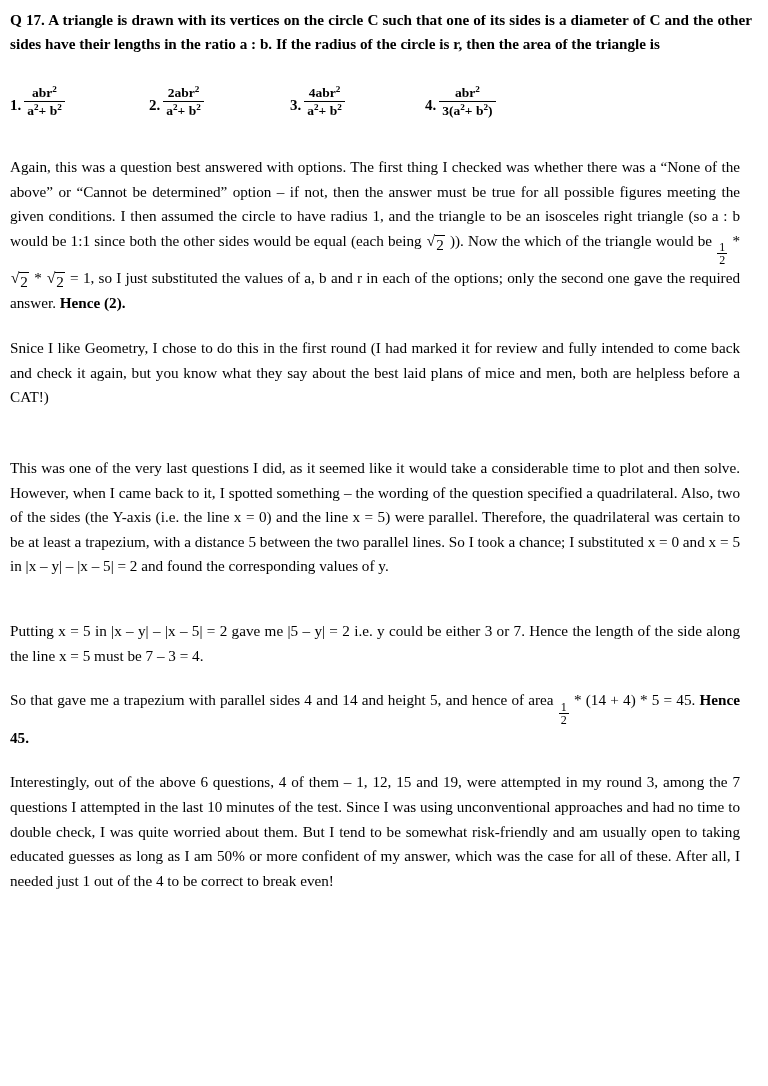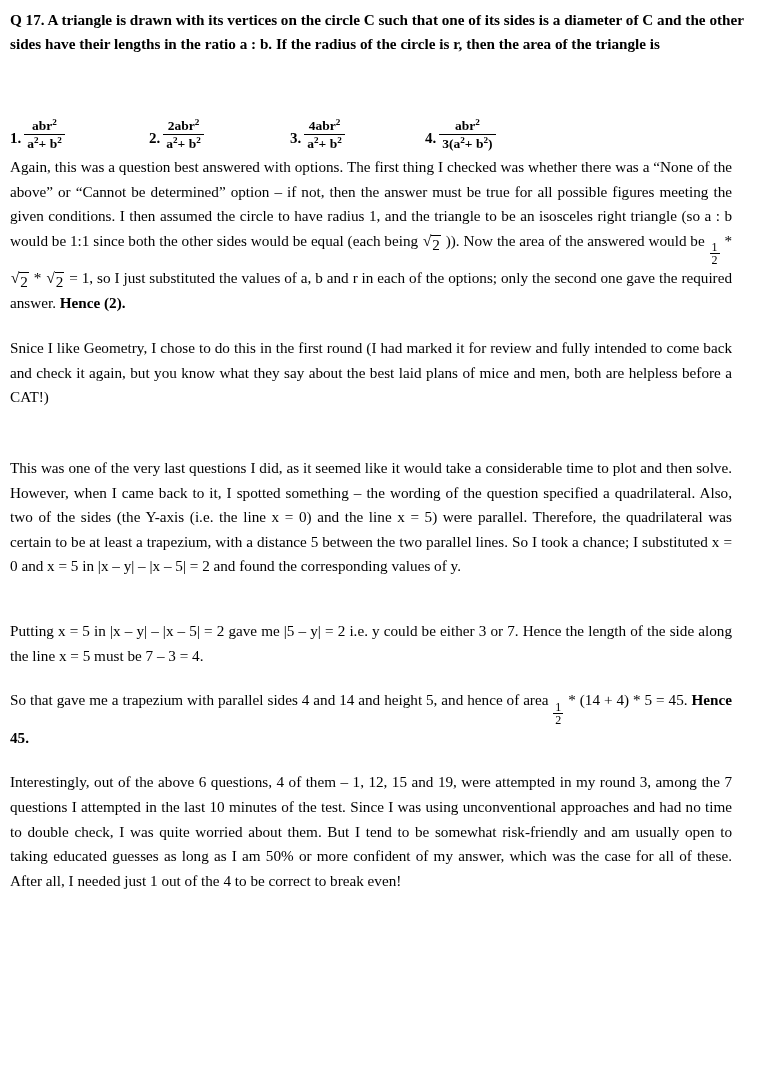--- a/index.html
+++ b/index.html
@@ -11,21 +11,21 @@
     width: 768px;
     height: 1086px;
     font-family: "Liberation Serif", "DejaVu Serif", serif;
     color: #000000;
     overflow: hidden;
   }
   .page {
     box-sizing: border-box;
     width: 768px;
     height: 1086px;
-    padding: 8px 24px 0 10px;
+    padding: 8px 16px 0 10px;
     background: #ffffff;
   }
   .qhead {
     font-weight: bold;
     font-size: 15.2px;
     line-height: 1.55;
     text-align: justify;
     margin: 0;
   }
   p.body-par {
@@ -63,21 +63,20 @@
     display: inline-flex;
     flex-direction: column;
     align-items: center;
     vertical-align: middle;
     line-height: 1.12;
     font-weight: bold;
   }
   .frac .num-top {
     padding: 0 3px 1px 3px;
     font-size: 13.5px;
-    margin-top: 33px;
   }
   .frac .den-bot {
     border-top: 1.4px solid #000;
     padding: 1px 3px 0 3px;
     font-size: 13.5px;
     text-align: right;
   }
   sup { font-size: 0.68em; vertical-align: super; line-height: 0; }
 
   
@@ -151,21 +150,21 @@
       </span>
     </div>
 
   </div>
 
   <div class="gap-md"></div>
 
   <p class="body-par"><span>Again, this was a question best answered with options. The first thing I checked was whether there was a “None of the above” or “Cannot be determined” option – if not, then the answer must be true for all possible figures meeting the given conditions. I then assumed the circle to have radius 1, and the triangle to be an isosceles right triangle (so a : b  would be 1:1 since both the other sides would be equal (each being </span><span class="radical">
         <span class="sign">√</span>
         <span class="rad-body">2</span>
-      </span><span> )). Now the area of the answered would be </span><span class="ifrac">
+      </span><span> )). Now the which of the triangle would be </span><span class="ifrac">
         <span class="t">1</span>
         <span class="bt">2</span>
       </span><span> * </span><span class="radical">
         <span class="sign">√</span>
         <span class="rad-body">2</span>
       </span><span> * </span><span class="radical">
         <span class="sign">√</span>
         <span class="rad-body">2</span>
       </span><span> = 1, so I just substituted the values of a, b and r in each of the options; only the second one gave the required answer. </span><b>Hence (2).</b></p>
 

